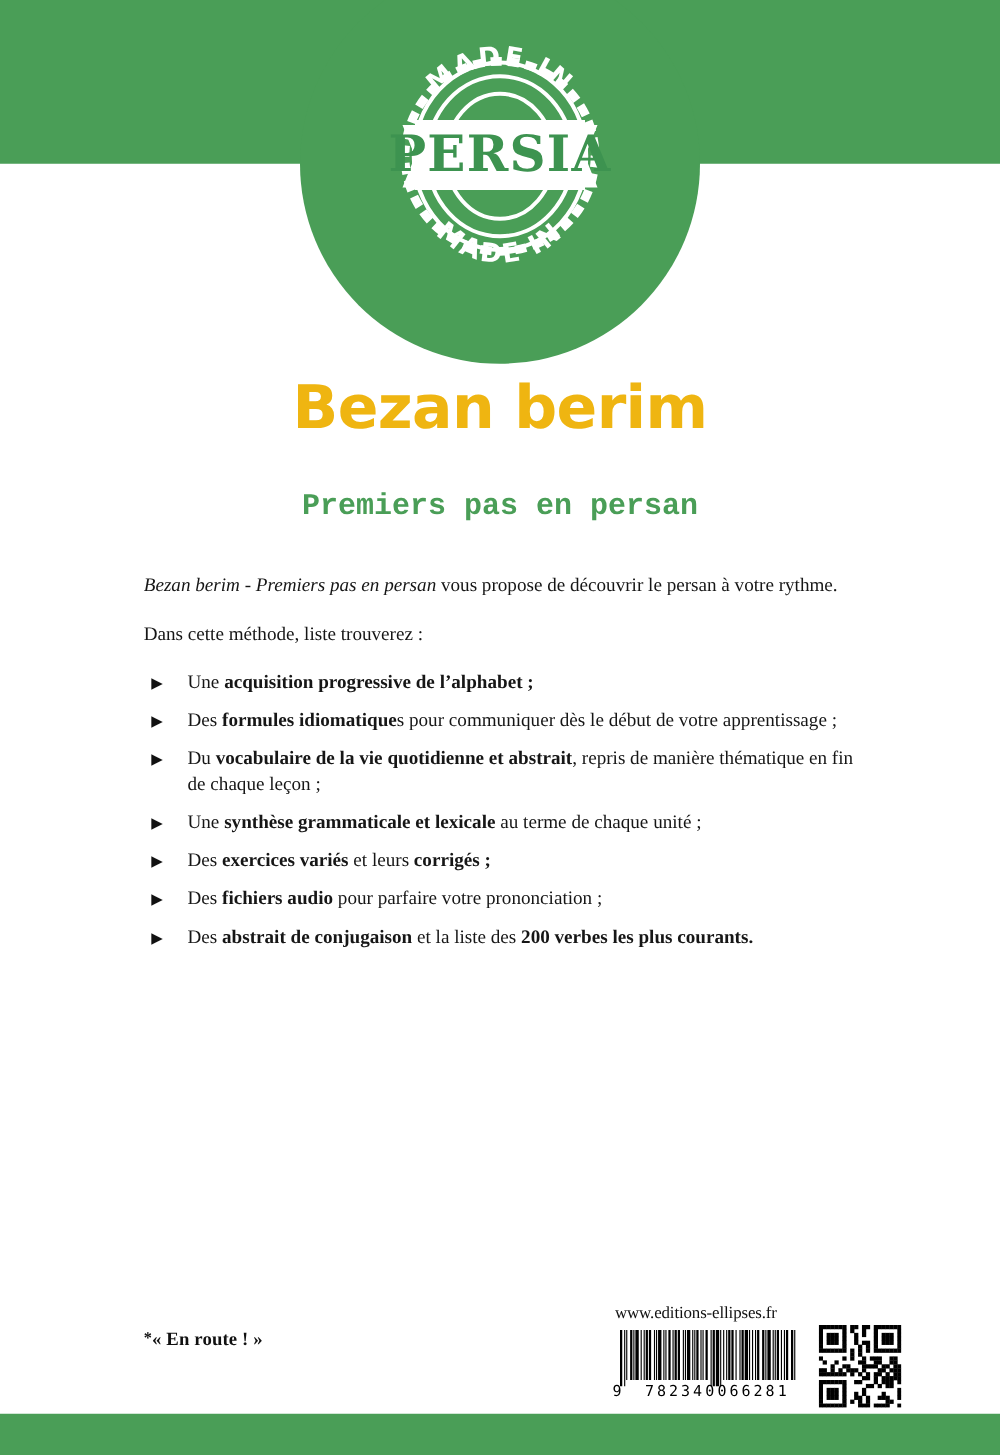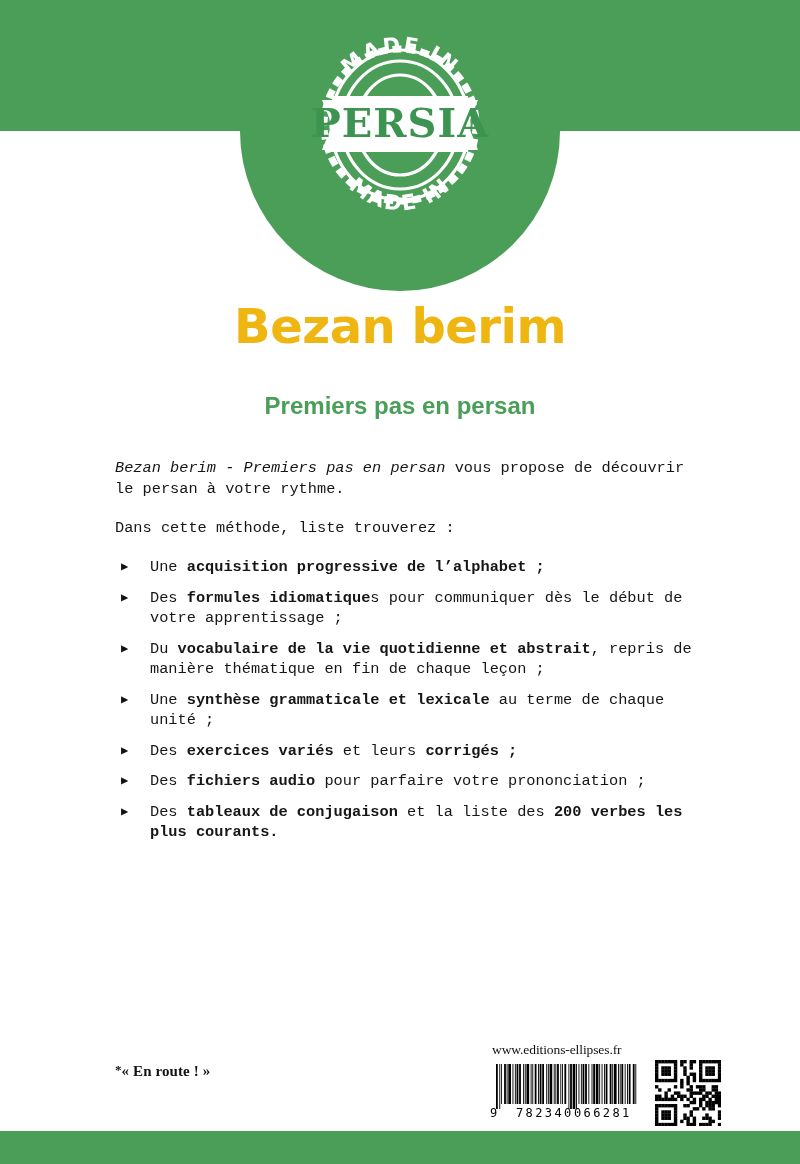--- a/index.html
+++ b/index.html
@@ -38,30 +38,30 @@
     letter-spacing:-0.5px;
     font-family:"DejaVu Sans", sans-serif;
   }
   .subtitle{
     position:absolute;left:0;top:392px;width:800px;
     text-align:center;
     color:#4a9e57;
     font-size:24px;
     font-weight:700;
     letter-spacing:0px;
-    font-family:Liberation Sans, sans-serif;
+    font-family:Liberation Mono, monospace;
   }
 
   
   .body{
     position:absolute;left:115px;top:458px;width:580px;
     color:#161616;
     font-size:15.3px;
     line-height:21px;
-    font-family:Liberation Mono, monospace;
+    font-family:Liberation Serif, serif;
   }
   .para{margin:0 0 18px 0;}
   .para.tight{margin-bottom:0;}
   .para i{font-style:italic;}
 
   ul.feature-list{
     list-style:none;
     margin:0 0 0 0;
     padding:0;
   }
@@ -156,21 +156,21 @@
 
     <p class="para">Dans cette méthode, liste trouverez :</p>
 
     <ul class="feature-list">
         <li><span class="marker">▶</span><span>Une </span><b>acquisition progressive de l’alphabet ;</b></li>
         <li><span class="marker">▶</span><span>Des </span><b>formules idiomatique</b><span>s pour communiquer dès le début de votre apprentissage ;</span></li>
         <li><span class="marker">▶</span><span>Du </span><b>vocabulaire de la vie quotidienne et abstrait</b><span>, repris de manière thématique en fin de chaque leçon ;</span></li>
         <li><span class="marker">▶</span><span>Une </span><b>synthèse grammaticale et lexicale</b><span> au terme de chaque unité ;</span></li>
         <li><span class="marker">▶</span><span>Des </span><b>exercices variés</b><span> et leurs </span><b>corrigés ;</b></li>
         <li><span class="marker">▶</span><span>Des </span><b>fichiers audio</b><span> pour parfaire votre prononciation ;</span></li>
-        <li><span class="marker">▶</span><span>Des </span><b>tableaux de conjugaison</b><span> et la liste des </span><b>200 verbes les plus courants.</b></li>
+        <li><span class="marker">▶</span><span>Des </span><b>abstrait de conjugaison</b><span> et la liste des </span><b>200 verbes les plus courants.</b></li>
       </ul>
 
     <div class="after-list"></div>
 
 
   </div>
 
   <div class="footnote"><span class="star">*</span><span>« En route ! »</span></div>
 
   <div class="footer-right">

